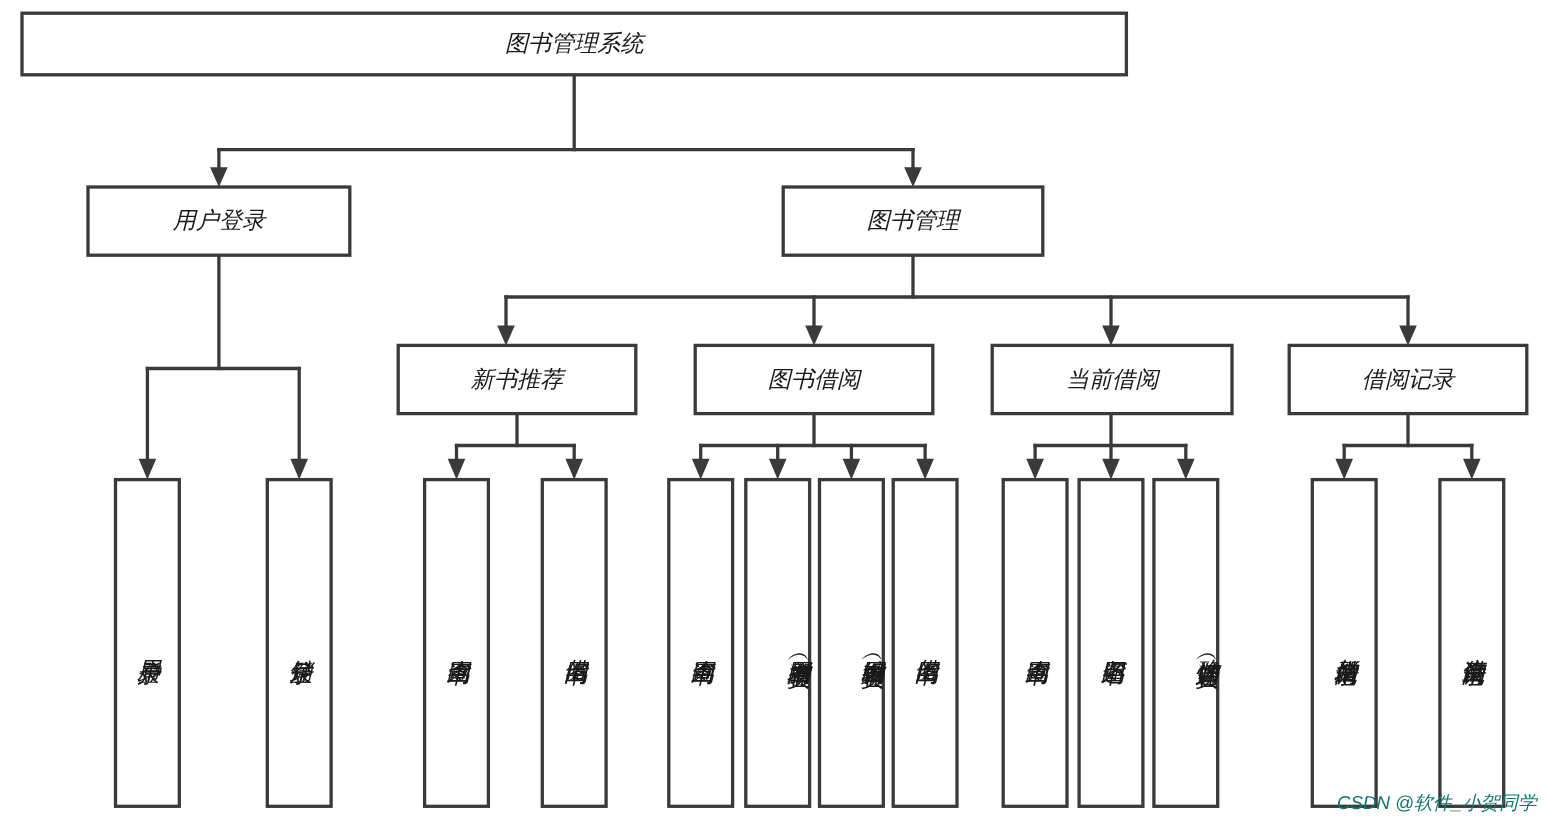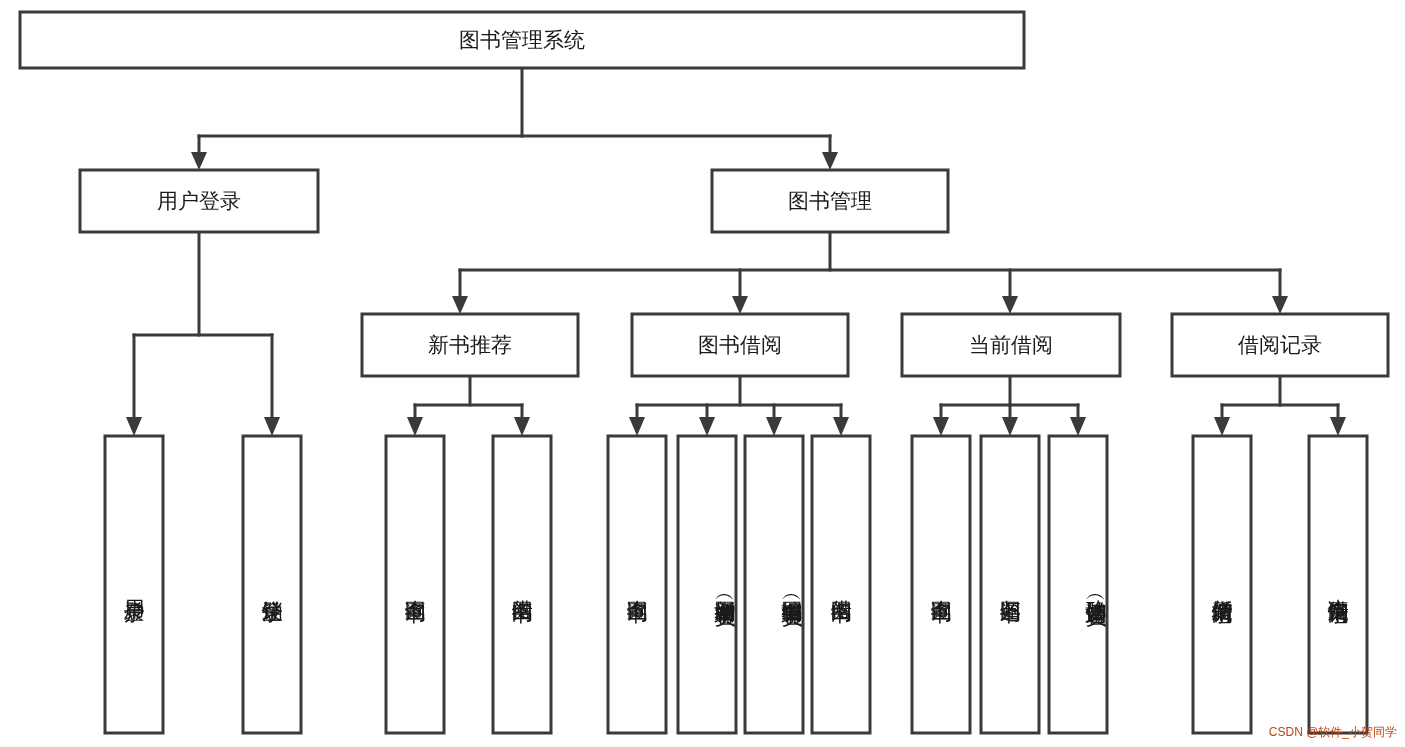--- a/index.html
+++ b/index.html
@@ -11,20 +11,21 @@
     width: 1405px;
     height: 747px;
     font-family: "Liberation Sans", "DejaVu Sans", sans-serif;
     overflow: hidden;
     position: relative;
   }
   #diagram-root {
     position: relative;
     width: 1405px;
     height: 747px;
+    font-style: italic;
   }
   svg#tree-svg {
     position: absolute;
     left: 0;
     top: 0;
     width: 1405px;
     height: 747px;
     display: block;
   }
   .node-box {
@@ -64,22 +65,22 @@
     justify-content: center;
     text-align: center;
     box-sizing: border-box;
     pointer-events: none;
   }
   .watermark {
     position: absolute;
     right: 8px;
     bottom: 6px;
     font-family: "Liberation Sans", "DejaVu Sans", sans-serif;
-    font-size: 12px;
-    color: #c2410c;
+    font-size: 17px;
+    color: #0f766e;
     white-space: nowrap;
     user-select: none;
   }
 </style>
 </head>
 <body>
 
 <div id="diagram-root">
 
   <svg id="tree-svg" viewBox="0 0 1405 747" xmlns="http://www.w3.org/2000/svg">

